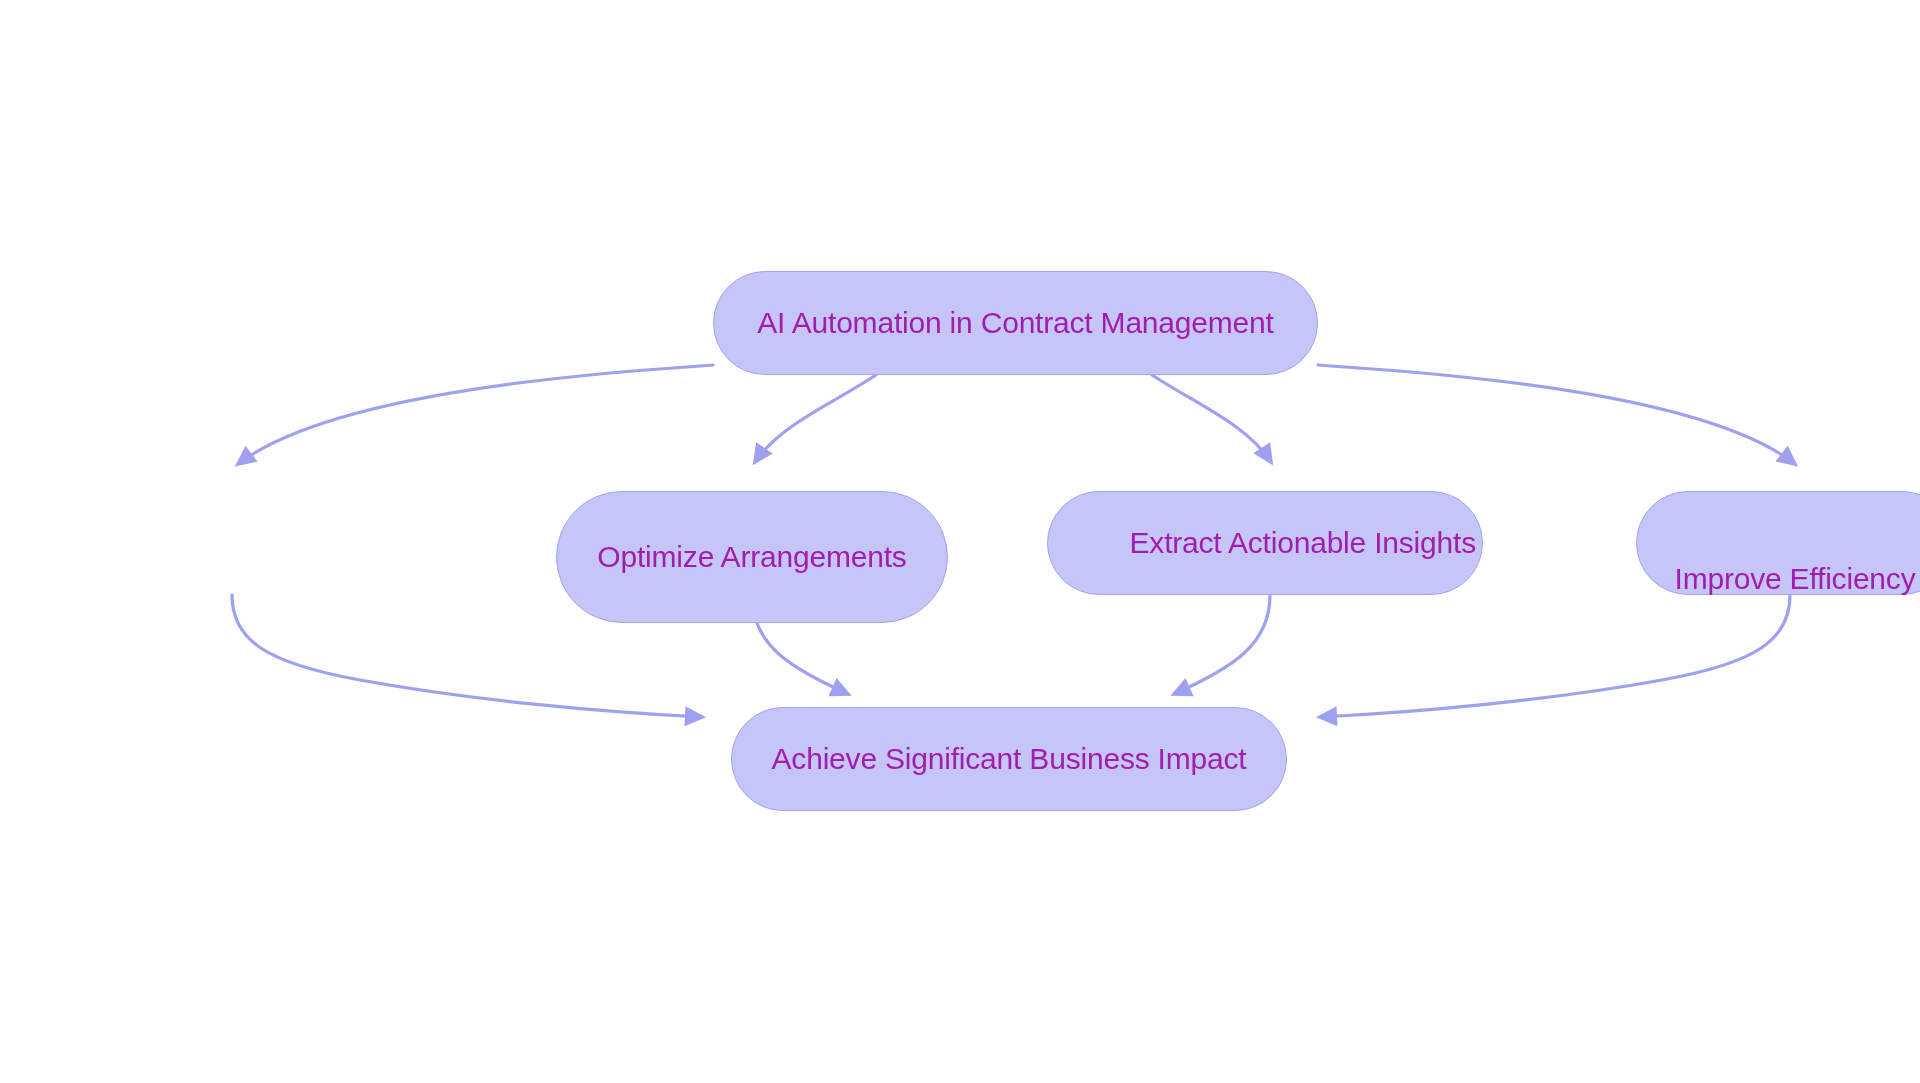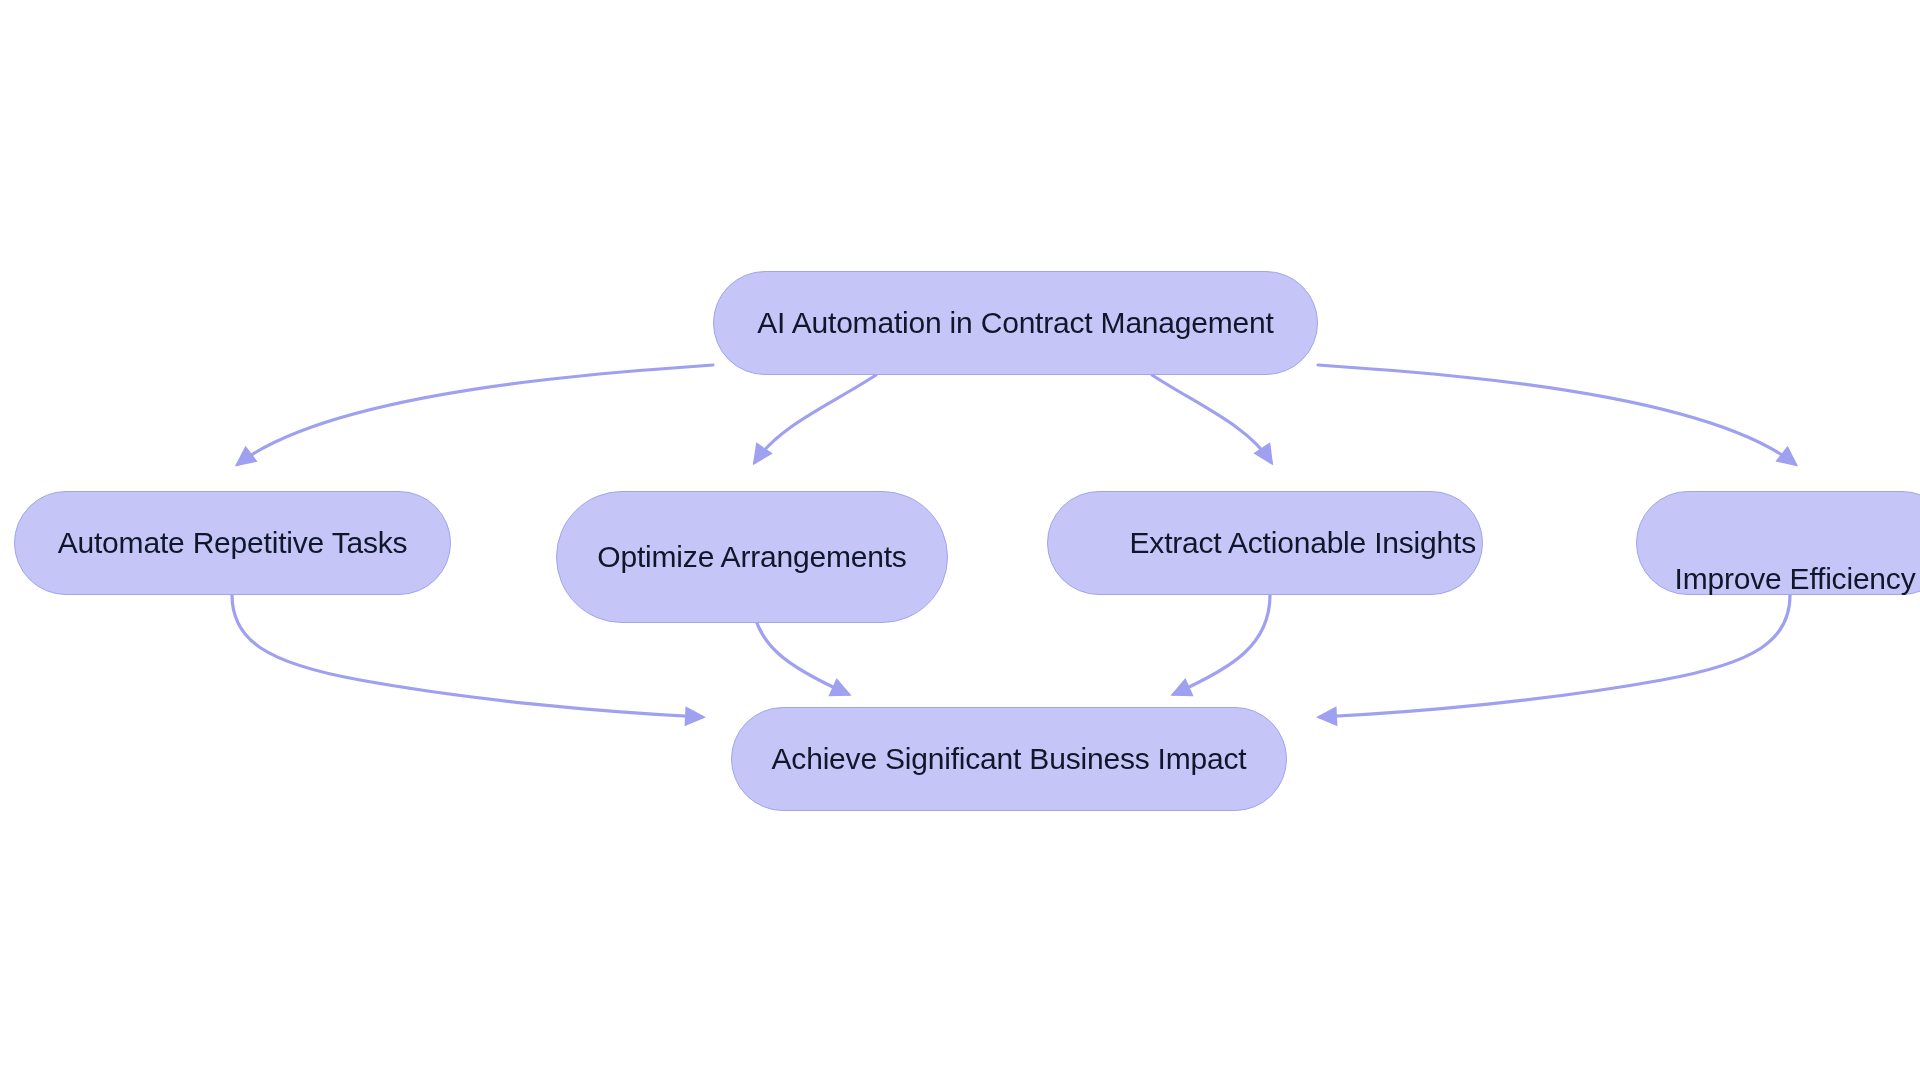--- a/index.html
+++ b/index.html
@@ -38,21 +38,21 @@
     border-radius: 999px;
     color: #3232d6;
     font-family: "Liberation Sans", sans-serif;
     font-size: 30px;
     font-weight: 400;
     letter-spacing: -0.2px;
     white-space: nowrap;
     z-index: 2;
   }
   .node-label {
-    color: #0f172a;
+    color: #a21caf;
     line-height: 1;
     padding: 0 6px;
   }
 </style>
 </head>
 <body>
 
 <div id="diagram-root">
 
   <svg id="edge-layer" viewBox="0 0 1920 1083" width="1920" height="1083" xmlns="http://www.w3.org/2000/svg">
@@ -79,23 +79,20 @@
       <path d="M 1270 595 C 1270 645 1232 668 1174 694" marker-end="url(#arrow-head)"></path>
 
       <path d="M 1790 595 C 1790 640 1756 663 1662 680 C 1552 700 1422 712 1320 717" marker-end="url(#arrow-head)"></path>
     </g>
   </svg>
 
   <div class="node" style="left:713px; top:271px; width:605px; height:104px;">
     <span class="node-label">AI Automation in Contract Management</span>
   </div>
 
-  <div class="node" style="left:14px; top:491px; width:437px; height:104px;">
-    <span class="node-label">Automate Repetitive Tasks</span>
-  </div>
 
   <div class="node" style="left:556px; top:491px; width:392px; height:132px;">
     <span class="node-label">Optimize Arrangements</span>
   </div>
 
   <div class="node" style="left:1047px; top:491px; width:436px; height:104px;justify-content:flex-end;">
     <span class="node-label">Extract Actionable Insights</span>
   </div>
 
   <div class="node" style="left:1636px; top:491px; width:318px; height:104px;align-items:flex-end;">

